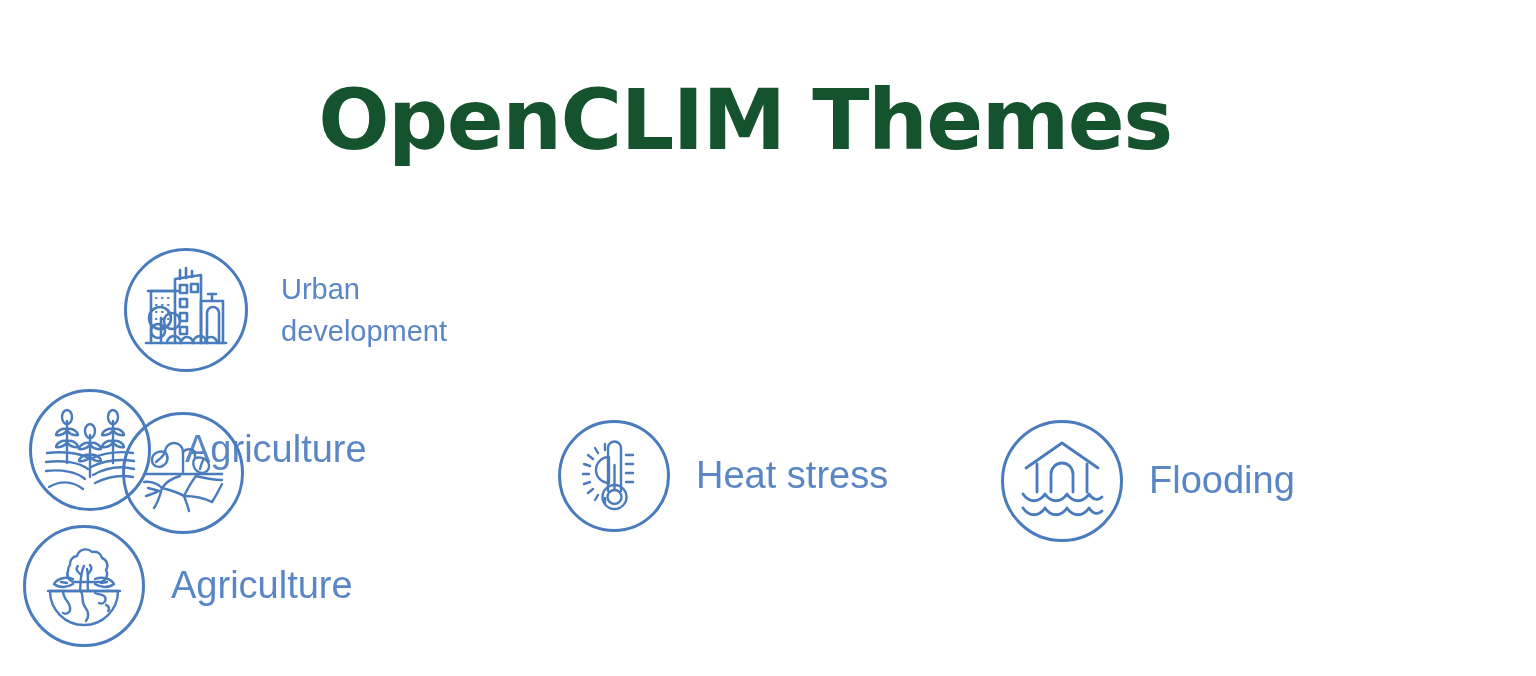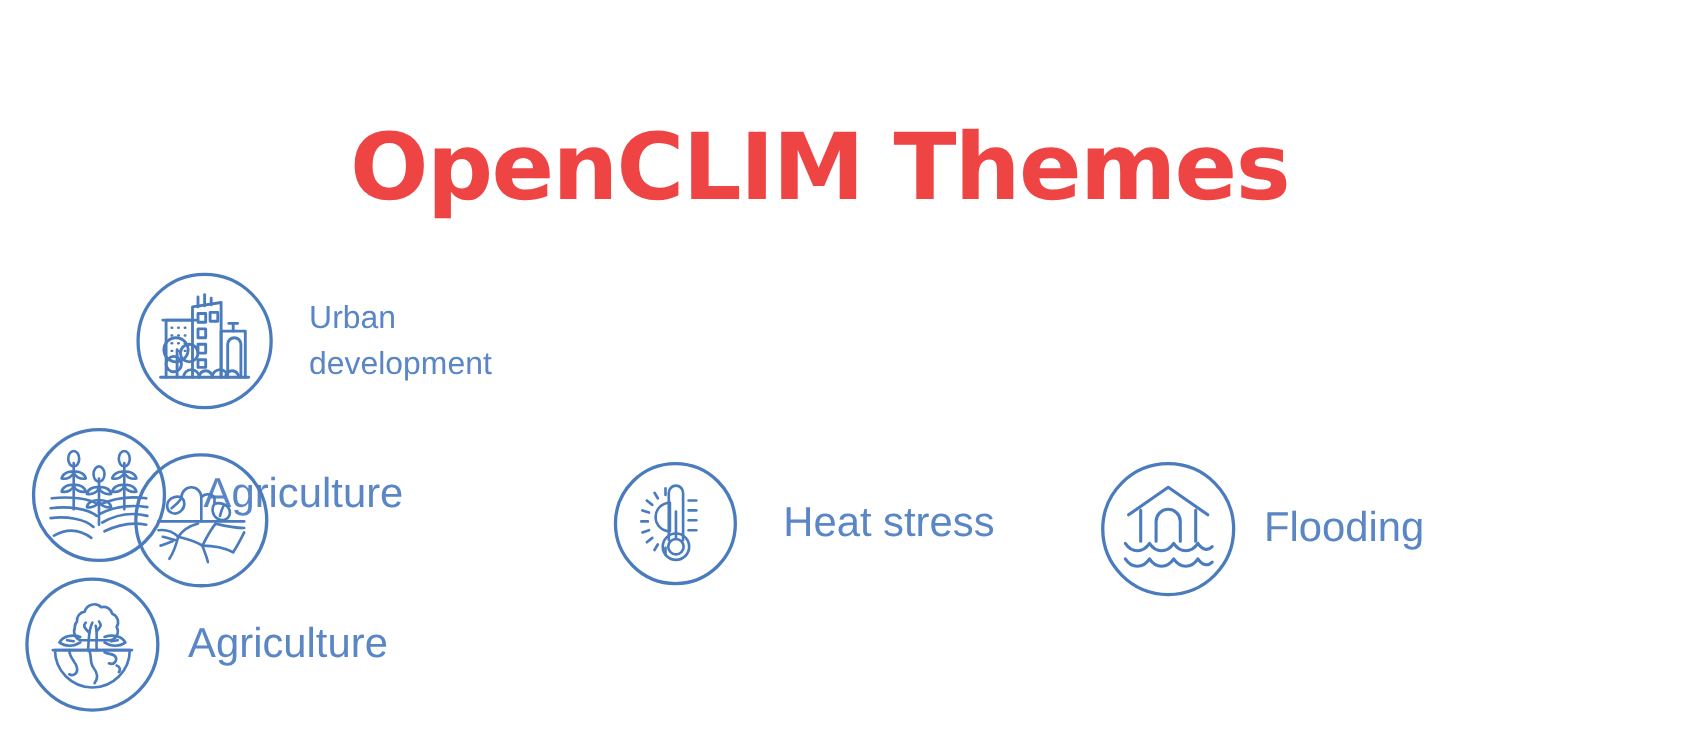--- a/index.html
+++ b/index.html
@@ -18,24 +18,23 @@
   #page-title {
     position: absolute;
     left: 0;
     top: 78px;
     width: 1490px;
     text-align: center;
     font-family: "DejaVu Sans", sans-serif;
     font-weight: bold;
     font-size: 84px;
     letter-spacing: -1.5px;
-    color: #ef4444;
+    color: #14532d;
     line-height: 1;
     white-space: nowrap;
-    margin-top: 32px;
   }
 
   .themes-grid {
     position: absolute;
     left: 0;
     top: 236px;
     width: 1536px;
   }
 
   .theme-row {
@@ -81,21 +80,21 @@
     white-space: pre-line;
     font-family: "Liberation Sans", sans-serif;
   }
   .theme-label.two-line { font-size: 29px; }
 
   
   .item-urban        { margin-top: 12px; }
   .item-agriculture  { margin-top: 17px; margin-left: 29px; }
   .item-biodiversity { margin-top: 14px; margin-left: 23px; }
   .item-drought      { margin-top: 6px;  margin-left: 122px; }
-  .item-heat         { margin-top: 14px; margin-left: 31px; gap: 16px; }
+  .item-heat         { margin-top: 14px; margin-left: 31px; }
   .item-flooding     { margin-top: 14px; margin-left: 23px; align-items: center; }
 
   .label-urban       { margin-left: 33px; }
   .label-agriculture { margin-left: 34px; }
   .label-biodiversity{ margin-left: 26px; }
   .label-drought     { margin-left: 20px; }
   .label-heat        { margin-left: 26px; }
   .label-flooding    { margin-left: 26px; }
 </style>
 </head>

